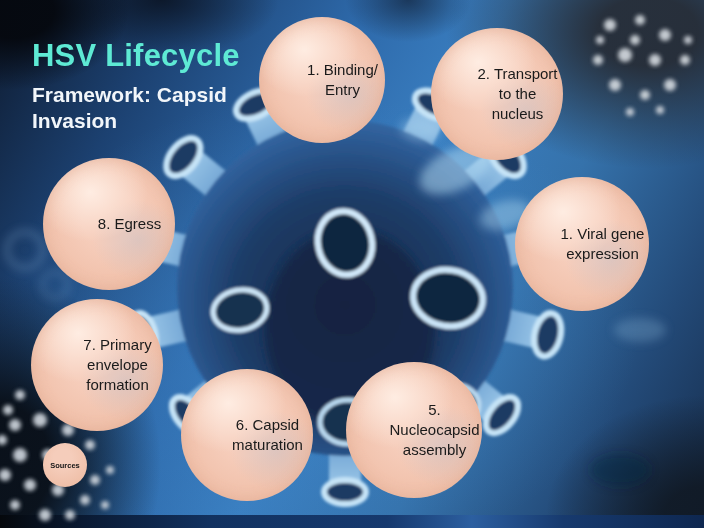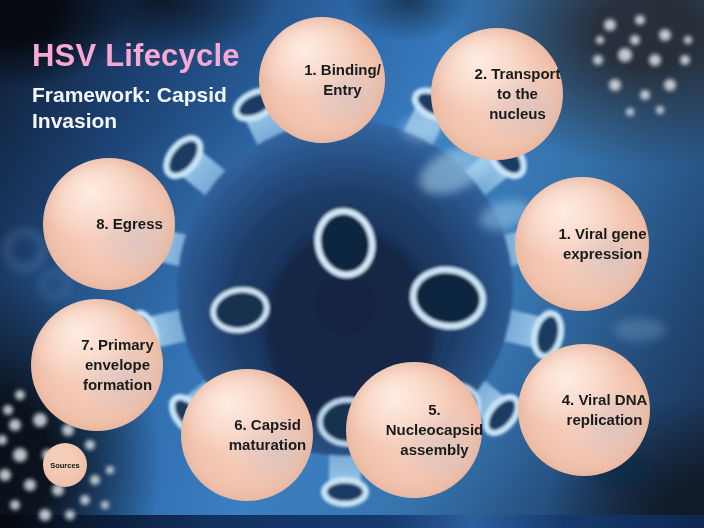--- a/index.html
+++ b/index.html
@@ -21,40 +21,40 @@
       linear-gradient(118deg,#0e1b30 0%,#1c4171 18%,#2e6aab 38%,#3a7fc1 52%,#3572ab 68%,#234a78 85%,#162c4b 100%);
   }
   .bottom-bar{
     position:absolute;left:0;right:0;bottom:0;height:13px;
     background:linear-gradient(90deg,#05080c 0%,#0a1a33 12%,#123260 30%,#16396e 55%,#2c5fa0 67%,#173a6e 80%,#0e2750 100%);
   }
   .bg-svg{position:absolute;inset:0;}
   
   .title{
     position:absolute;left:32px;top:38px;
-    color:#f9a8d4;font-size:31px;font-weight:700;letter-spacing:.2px;
+    color:#5eead4;font-size:31px;font-weight:700;letter-spacing:.2px;
   }
   .subtitle{
     position:absolute;left:32px;top:82px;
     color:#f2f6fa;font-size:21px;font-weight:700;line-height:1.22;
     white-space:pre-line;
   }
   
   .step-circle{
     position:absolute;border-radius:50%;
     display:flex;align-items:center;justify-content:center;text-align:center;
     background:
       radial-gradient(60% 52% at 36% 26%, rgba(255,238,228,.95), rgba(255,238,228,0) 72%),
       radial-gradient(46% 40% at 72% 62%, rgba(168,185,208,.30), rgba(168,185,208,0) 75%),
       radial-gradient(circle at 50% 45%, #f6cdbb 28%, #f0bfa8 74%, #ecb59d 100%);
     box-shadow:inset 0 0 14px rgba(214,160,135,.45);
     cursor:pointer;
   }
   .step-label{
-    color:#1a1a1a;font-size:15px;font-weight:700;line-height:1.32;
+    color:#1a1a1a;font-size:15px;font-weight:400;line-height:1.32;
     white-space:pre-line;width:100%;padding-left:41px;
   }
   .sources-circle{
     position:absolute;left:43px;top:443px;width:44px;height:44px;border-radius:50%;
     display:flex;align-items:center;justify-content:center;text-align:right;
     background:radial-gradient(circle at 45% 35%, #f5cdbb 25%, #efbfa8 75%, #eab49c 100%);
     cursor:pointer;
   }
   .sources-label{color:#151515;font-size:7.5px;font-weight:700;}
   
@@ -236,24 +236,20 @@
   </div>
   <div id="c2" class="step-circle">
     <span class="step-label">2. Transport
 to the
 nucleus</span>
   </div>
   <div id="c3" class="step-circle">
     <span class="step-label">1. Viral gene
 expression</span>
   </div>
-  <div id="c4" class="step-circle">
-    <span class="step-label">4. Viral DNA
-replication</span>
-  </div>
   <div id="c5" class="step-circle">
     <span class="step-label">5. Nucleocapsid
 assembly</span>
   </div>
   <div id="c6" class="step-circle">
     <span class="step-label">6. Capsid
 maturation</span>
   </div>
   <div id="c7" class="step-circle">
     <span class="step-label">7. Primary

